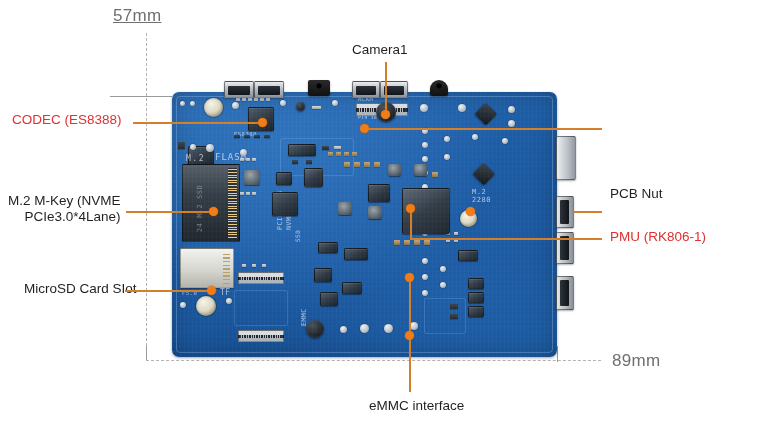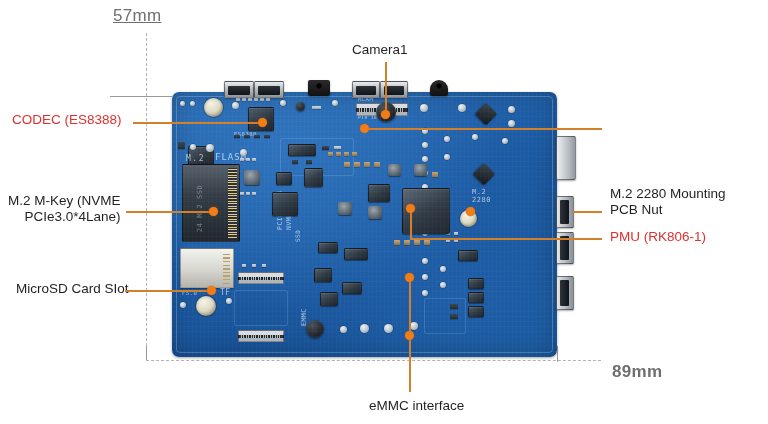--- a/index.html
+++ b/index.html
@@ -218,21 +218,21 @@
 <body>
 
 <div id="stage">
 
   <div class="dim-label" style="left:113px;top:6px;text-decoration:underline;">57mm</div>
   <div class="dash-v" style="left:146px;top:33px;height:313px;"></div>
   <div class="solid-h" style="left:110px;top:96px;width:62px;"></div>
   <div class="solid-v" style="left:146px;top:346px;height:14px;"></div>
   <div class="dash-h" style="left:146px;top:360px;width:455px;"></div>
   <div class="solid-v" style="left:557px;top:346px;height:16px;"></div>
-  <div class="dim-label" style="left:612px;top:362px;font-weight:bold;">89mm</div>
+  <div class="dim-label" style="left:612px;top:351px;">89mm</div>
 
   <div id="pcb">
     <div class="edgeline"></div>
 
     <div class="screwhole" style="left:32px;top:6px;width:19px;height:19px;"></div>
     <div class="pad" style="left:8px;top:9px;width:5px;height:5px;"></div>
     <div class="pad" style="left:18px;top:9px;width:5px;height:5px;"></div>
     <div class="pad" style="left:60px;top:10px;width:7px;height:7px;"></div>
 
     <div class="chip" style="left:76px;top:15px;width:24px;height:22px;"></div>
@@ -422,37 +422,36 @@
   <div class="lead" style="left:133px;top:122px;width:129px;"></div>
   <div class="dot" style="left:258px;top:118px;"></div>
 
   <div class="callout" style="left:8px;top:193px;">
     <div class="txt">M.2 M-Key (NVME</div>
     <div class="txt" style="text-align:right;">PCIe3.0*4Lane)</div>
   </div>
   <div class="lead" style="left:126px;top:211px;width:87px;"></div>
   <div class="dot" style="left:209px;top:207px;"></div>
 
-  <div class="callout" style="left:16px;top:281px;">
+  <div class="callout" style="left:24px;top:281px;">
     <div class="txt">MicroSD Card SIot</div>
   </div>
   <div class="lead" style="left:125px;top:290px;width:86px;"></div>
   <div class="dot" style="left:207px;top:286px;"></div>
 
   <div class="callout" style="left:352px;top:42px;">
     <div class="txt">Camera1</div>
   </div>
   <div class="lead vert" style="left:385px;top:62px;height:53px;"></div>
   <div class="dot" style="left:381px;top:110px;"></div>
 
   <div class="lead" style="left:365px;top:128px;width:237px;"></div>
   <div class="dot" style="left:360px;top:124px;"></div>
 
   <div class="callout" style="left:610px;top:186px;">
-    <div class="txt">M.2 2280 Mounting</div>
     <div class="txt">PCB Nut</div>
   </div>
   <div class="lead" style="left:573px;top:211px;width:29px;"></div>
   <div class="dot" style="left:466px;top:207px;"></div>
 
   <div class="callout red" style="left:610px;top:229px;">
     <div class="txt">PMU (RK806-1)</div>
   </div>
   <div class="lead" style="left:410px;top:238px;width:192px;"></div>
   <div class="lead vert" style="left:410px;top:208px;height:31px;"></div>

